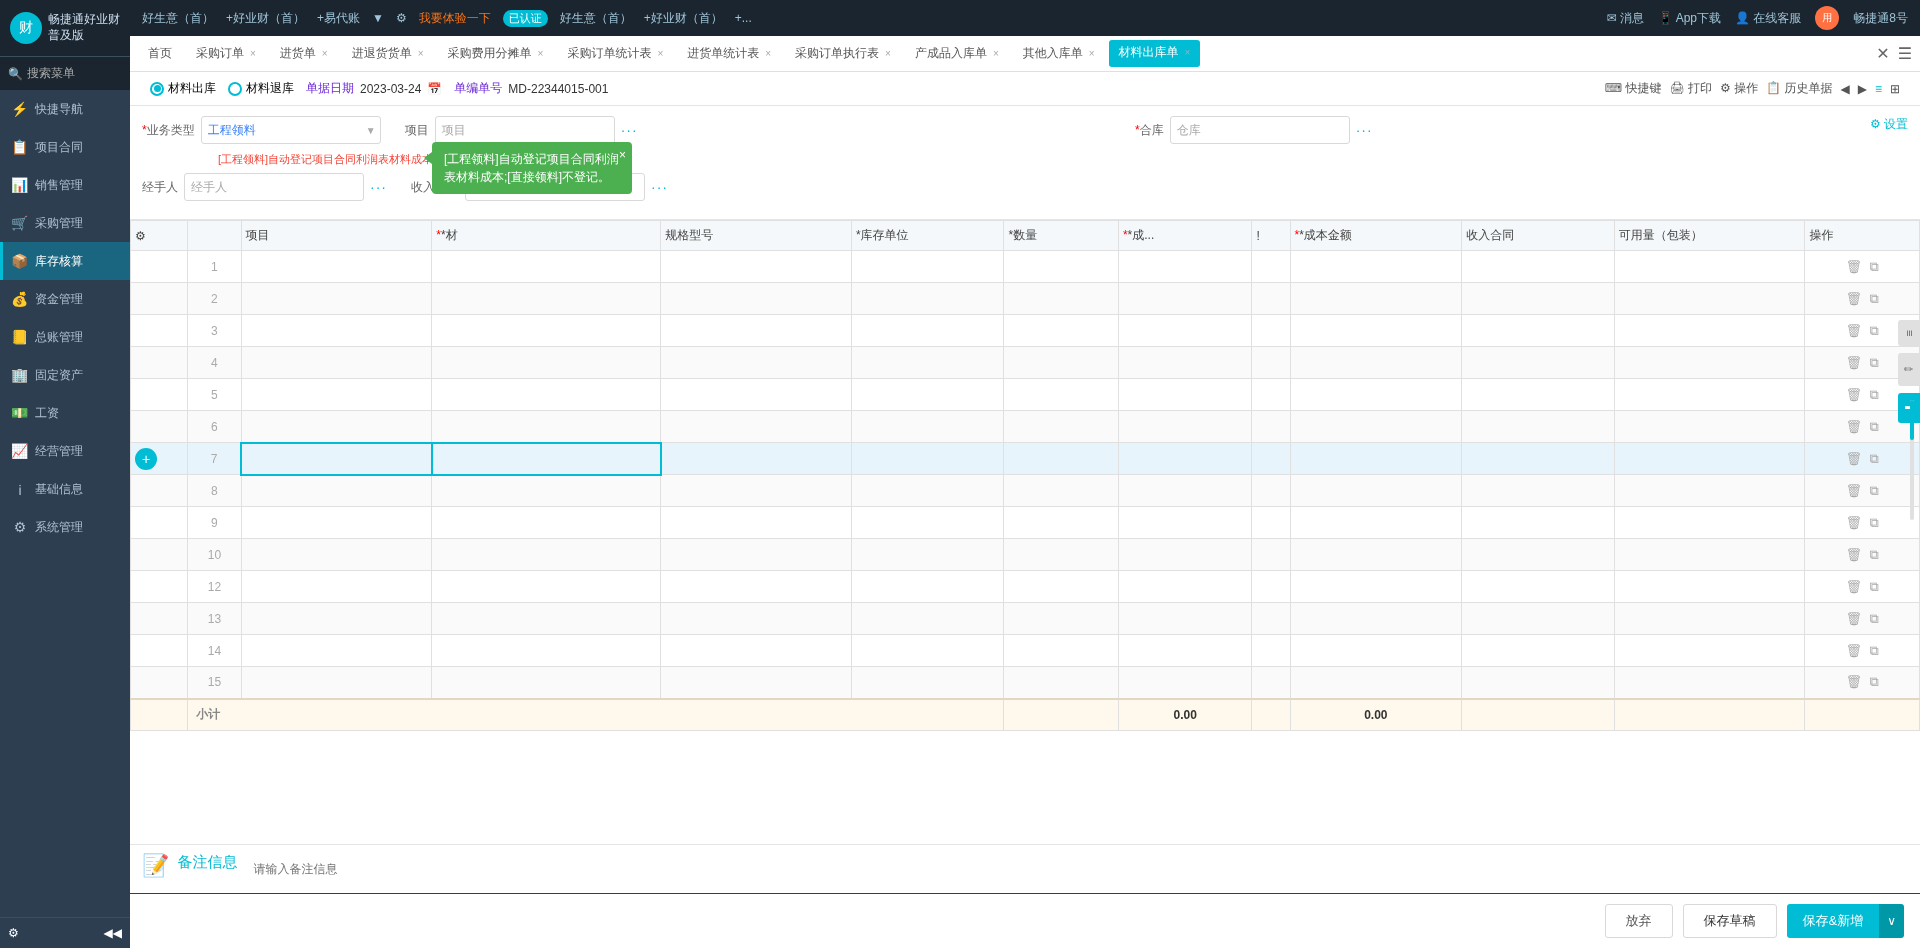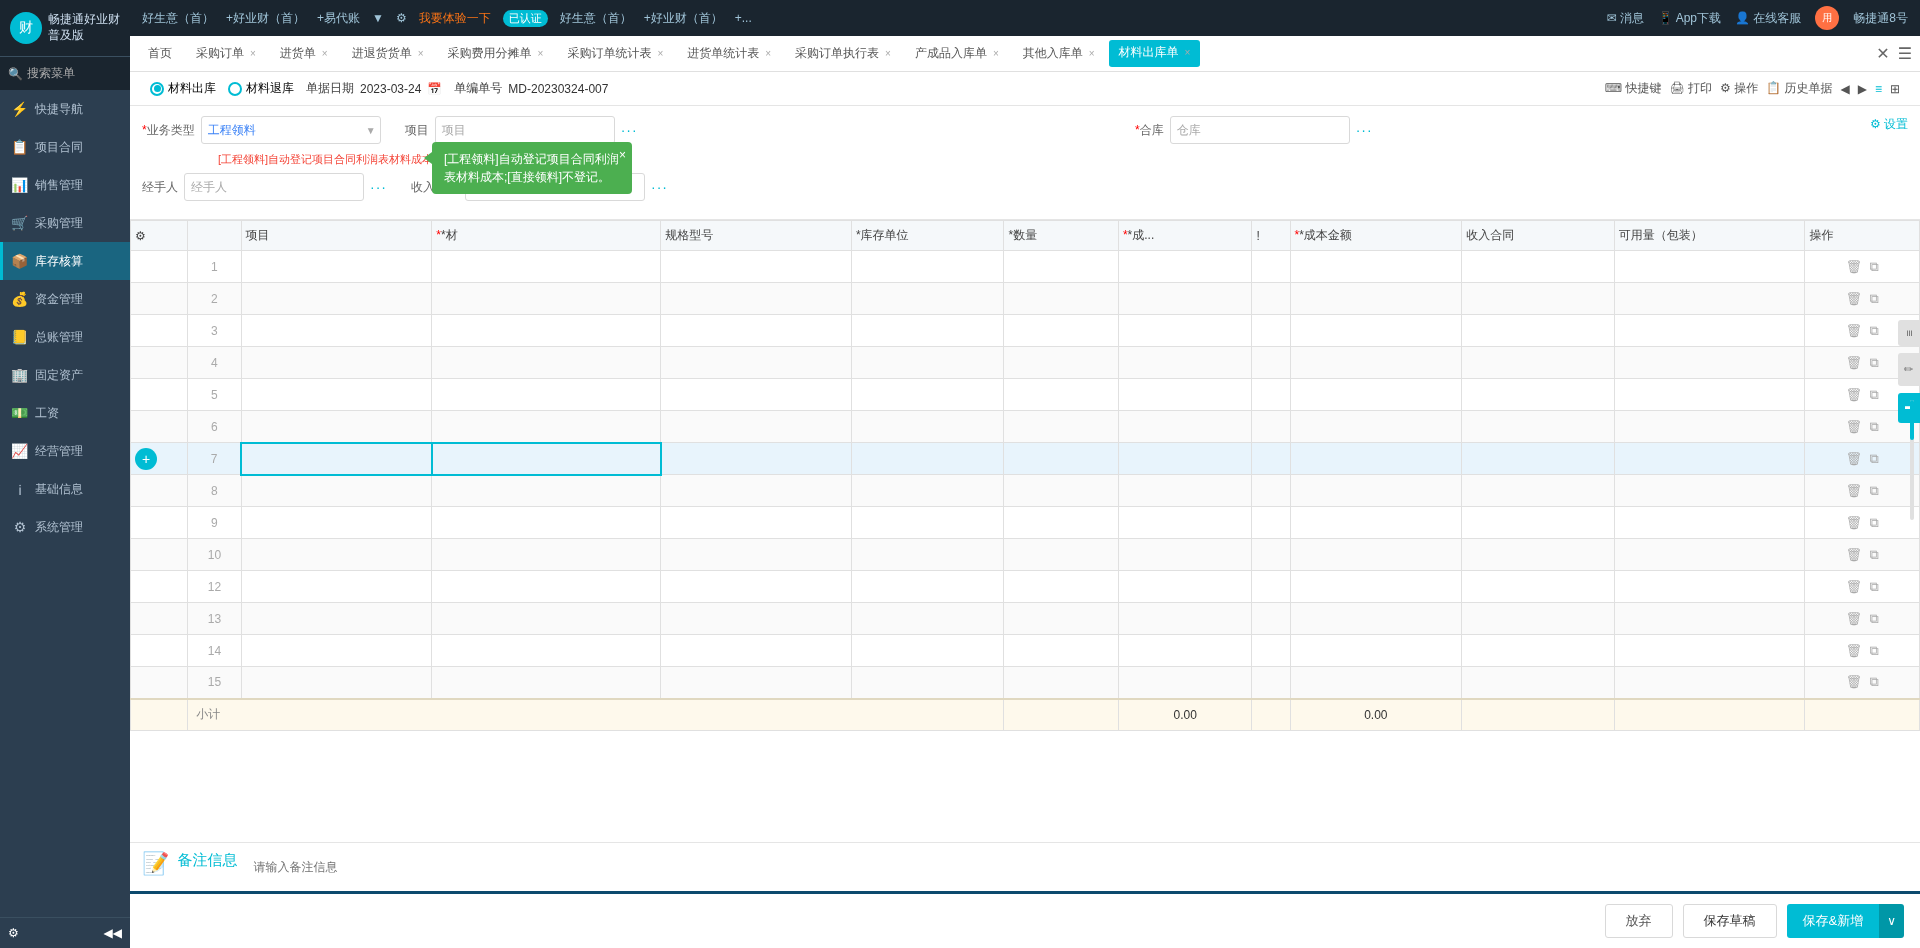--- a/index.html
+++ b/index.html
@@ -29,21 +29,21 @@
     
     .content { flex: 1; overflow: hidden; background: #fff; display: flex; flex-direction: column; }
 
     
     .form-header { padding: 8px 20px; display: flex; align-items: center; gap: 12px; border-bottom: 1px solid #e5e5e5; background: #fff; }
     .radio-group { display: flex; align-items: center; gap: 12px; }
     .radio-item { display: flex; align-items: center; gap: 4px; cursor: pointer; }
     .radio-dot { width: 14px; height: 14px; border-radius: 50%; border: 2px solid #00bcd4; display: flex; align-items: center; justify-content: center; }
     .radio-dot.active::after { content: ''; width: 7px; height: 7px; background: #00bcd4; border-radius: 50%; }
     .form-field { display: flex; align-items: center; gap: 6px; }
-    .form-field label { color: #404040; white-space: nowrap; }
+    .form-field label { color: #6d28d9; white-space: nowrap; }
     .form-value { color: #333; font-weight: 500; }
     .form-header-right { margin-left: auto; display: flex; align-items: center; gap: 8px; color: #555; font-size: 12px; }
 
     
     .form-body { padding: 10px 12px; background: #fff; border-bottom: 1px solid #e5e5e5; }
     .form-row { display: flex; align-items: flex-start; gap: 24px; margin-bottom: 8px; }
     .form-item { display: flex; align-items: center; gap: 6px; }
     .form-item label { color: #666; white-space: nowrap; }
     .required-mark { color: red; }
     .form-input { height: 28px; border: 1px solid #d9d9d9; border-radius: 3px; padding: 0 6px; min-width: 140px; color: #333; display: flex; align-items: center; }
@@ -65,30 +65,30 @@
     tbody tr { border-bottom: 1px solid #e8e8e8; }
     tbody tr:nth-child(even) { background: #fafafa; }
     tbody tr.highlighted { background: #e8f4fc; }
     tbody td { border: 1px solid #e0e0e0; padding: 4px; height: 32px; color: #333; }
     tbody td.row-num { text-align: center; color: #aaa; width: 28px; }
     .col-actions { width: 60px; text-align: center; }
     .action-icon { color: #aaa; cursor: pointer; font-size: 13px; margin: 0 2px; }
     .add-row-btn { width: 22px; height: 22px; background: #00bcd4; color: white; border-radius: 50%; display: inline-flex; align-items: center; justify-content: center; cursor: pointer; font-size: 14px; }
 
     
-    .summary-row { background: #fef9ec !important; font-weight: 400; }
+    .summary-row { background: #fef9ec !important; font-weight: 700; }
     .summary-row td { border-top: 2px solid #e0d8c0; }
 
     
     .form-footer { padding: 8px 12px; background: #fff; border-top: 1px solid #e5e5e5; }
     .notes-area { display: flex; align-items: flex-start; gap: 8px; }
     .notes-input { flex: 1; height: 36px; border: none; outline: none; color: #aaa; font-size: 12px; }
 
     
-    .bottom-bar { padding: 10px 16px; display: flex; justify-content: flex-end; gap: 10px; background: #fff; border-top: 3px solid #0c4a6e; }
+    .bottom-bar { padding: 10px 16px; display: flex; justify-content: flex-end; gap: 10px; background: #fff; border-top: 1px solid #0c4a6e; }
     .btn { height: 34px; padding: 0 20px; border-radius: 3px; border: 1px solid #d9d9d9; cursor: pointer; font-size: 13px; display: flex; align-items: center; gap: 4px; }
     .btn-default { background: #fff; color: #555; }
     .btn-draft { background: #fff; color: #333; border-color: #d9d9d9; }
     .btn-primary-split { display: flex; }
     .btn-primary-split .btn-main { background: #00bcd4; color: white; border: none; border-radius: 3px 0 0 3px; padding: 0 16px; height: 34px; cursor: pointer; font-size: 13px; }
     .btn-primary-split .btn-arrow { background: #0097a7; color: white; border: none; border-radius: 0 3px 3px 0; padding: 0 8px; height: 34px; cursor: pointer; }
 
     
     .global-nav { height: 36px; background: #1a252f; color: #cde; display: flex; align-items: center; padding: 0 12px; gap: 12px; font-size: 12px; }
     .global-nav-right { margin-left: auto; display: flex; align-items: center; gap: 14px; }
@@ -268,21 +268,21 @@
           <span>材料退库</span>
         </div>
       </div>
       <div class="form-field">
         <label>单据日期</label>
         <span class="form-value">2023-03-24</span>
         <span style="cursor:pointer;color:#aaa;">📅</span>
       </div>
       <div class="form-field">
         <label>单编单号</label>
-        <span class="form-value">MD-20230324-007</span>
+        <span class="form-value">MD-22344015-001</span>
       </div>
       <div class="form-header-right">
         <span style="cursor:pointer;">⌨ <span>快捷键</span></span>
         <span style="cursor:pointer;">🖨 <span>打印</span></span>
         <span style="cursor:pointer;">⚙ <span>操作</span></span>
         <span style="cursor:pointer;">📋 <span>历史单据</span></span>
         <span style="cursor:pointer;">◀</span>
         <span style="cursor:pointer;">▶</span>
         <span style="cursor:pointer;color:#00bcd4;">≡</span>
         <span style="cursor:pointer;">⊞</span>

